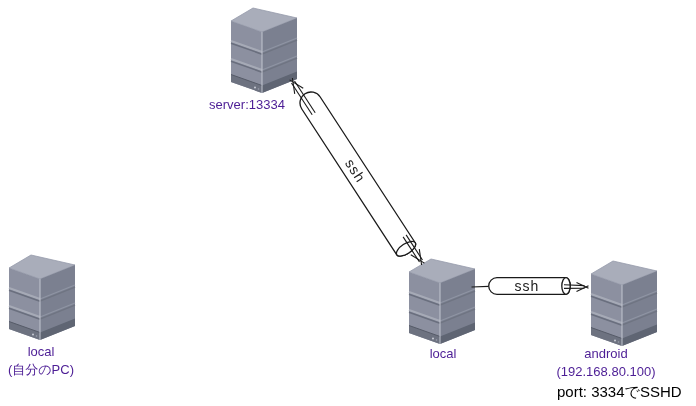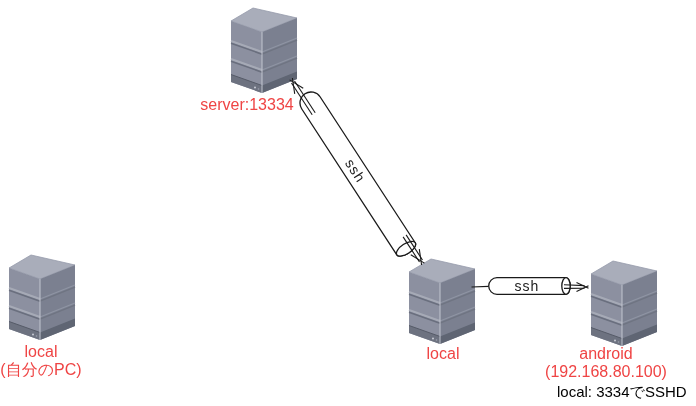--- a/index.html
+++ b/index.html
@@ -9,23 +9,23 @@
     height: 406px;
     background: #ffffff;
     overflow: hidden;
     font-family: "Liberation Sans", "DejaVu Sans", sans-serif;
   }
   #diagram-svg { position: absolute; left: 0; top: 0; }
   .node-label {
     position: absolute;
     width: 200px;
     text-align: center;
-    font-size: 16px;
+    font-size: 13px;
     line-height: 18px;
-    color: #ef4444;
+    color: #4c1d95;
     white-space: nowrap;
   }
   .node-note {
     position: absolute;
     font-size: 15px;
     line-height: 18px;
     color: #000;
     white-space: nowrap;
   }
   .pipe-text {
@@ -125,15 +125,15 @@
     <div>(自分のPC)</div>
   </div>
 
   <div class="node-label" style="left:343px; top:345px;">local</div>
 
   <div class="node-label" style="left:506px; top:345px;">
     <div>android</div>
     <div>(192.168.80.100)</div>
   </div>
 
-  <div class="node-note" style="left:557px; top:383px;">local: 3334でSSHD</div>
+  <div class="node-note" style="left:557px; top:383px;">port: 3334でSSHD</div>
 
 </div>
 
 </body></html>

